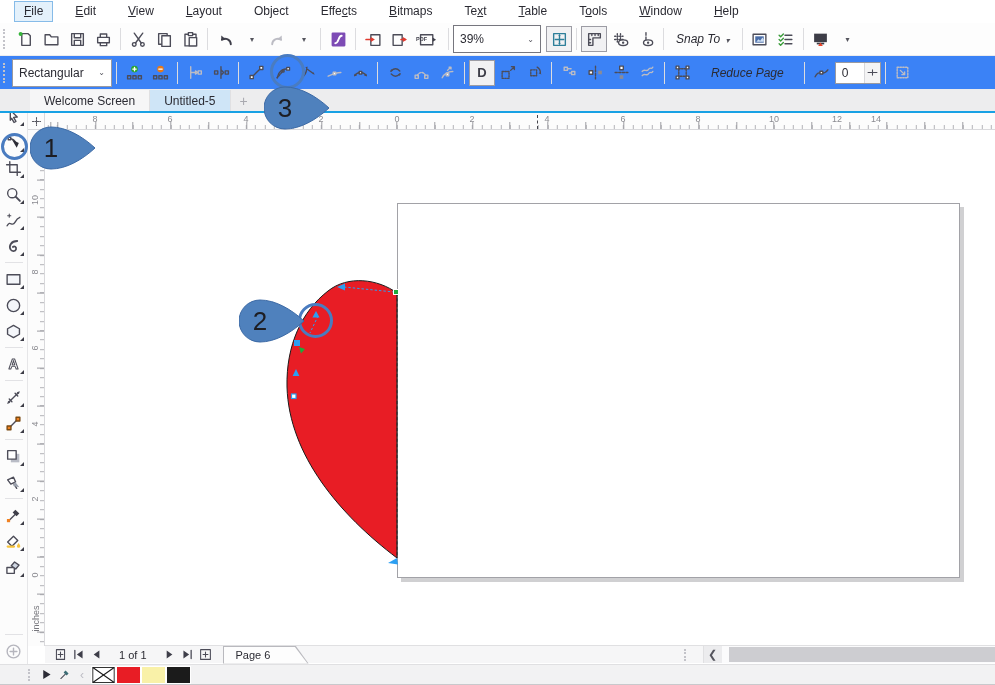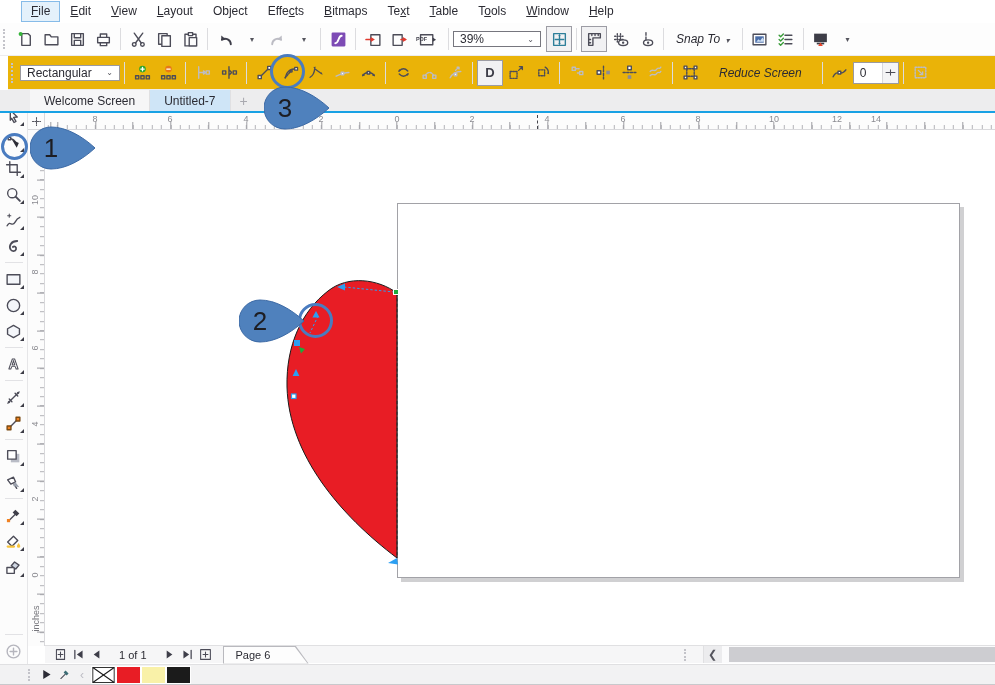--- a/index.html
+++ b/index.html
@@ -10,31 +10,31 @@
     font-size: 12px; color: #2b2b33; background: #ffffff;
     border-bottom: 1px solid #c9c9cc;
   }
   svg.i { width: 17px; height: 17px; fill: none; stroke: #4c4c58; stroke-width: 1.3; stroke-linecap: round; stroke-linejoin: round; }
   svg.i.sm { width: 13px; height: 13px; }
   .dis svg.i { stroke: #bcbcc4; }
   .dis { color: #bcbcc4; }
 
   
   .bar { position: absolute; left: 0; right: 0; display: flex; align-items: center; }
-  #menubar { top: 0; height: 23px; background: #ffffff; padding-left: 21px; z-index: 5; }
+  #menubar { top: 0; height: 23px; background: #ffffff; padding-left: 14px; z-index: 5; gap: 12px; }
   .menu-item { padding: 2px 9px 3px; border: 1px solid transparent; cursor: default; }
   .menu-item.focused { border-color: #86bbe8; background: #e4f1fb; }
   #stdbar { top: 23px; height: 33px; background: #fdfdfd; border-bottom: 1px solid #ececee; z-index: 5; }
-  #propbar { top: 56px; height: 34px; background: #eab308; border-bottom: 1px solid #ececee; z-index: 5; margin-left: 8px; }
+  #propbar { top: 56px; height: 34px; background: #3b82f6; border-bottom: 1px solid #ececee; z-index: 5; }
   .tb { width: 26px; height: 26px; display: flex; align-items: center; justify-content: center; flex: 0 0 auto; position: relative; border: 1px solid transparent; }
   .tb.pressed { border-color: #9c9ca4; background: #f1f1f3; }
   .sep { width: 1px; height: 22px; background: #dcdcdf; margin: 0 4px; flex: 0 0 auto; }
   .grip { width: 4px; height: 20px; border-left: 2px dotted #c3c3c9; margin: 0 5px 0 3px; flex: 0 0 auto; }
   .caret { font-size: 8px; color: #55555e; margin-left: 2px; }
-  .combo { display: flex; align-items: center; justify-content: space-between; border: 1px solid #76767e; background: #fff; height: 16px; padding: 0 6px; flex: 0 0 auto; }
+  .combo { display: flex; align-items: center; justify-content: space-between; border: 1px solid #76767e; background: #fff; height: 28px; padding: 0 6px; flex: 0 0 auto; }
   .combo.lt { border-color: #9a9aa0; }
   .btn-text { padding: 0 8px; white-space: nowrap; font-style: italic; }
   .spin { display: flex; align-items: center; border: 1px solid #9a9aa0; background: #fff; height: 22px; width: 46px; padding-left: 6px; flex: 0 0 auto; }
   .spin .stepper { margin-left: auto; border-left: 1px solid #d8d8db; height: 100%; width: 16px; display: flex; align-items: center; justify-content: center; background: #f4f4f5; }
 
   
   #tabbar { top: 90px; height: 21px; background: #ededee; display: flex; align-items: stretch; padding-left: 30px; z-index: 4; }
   .dtab { display: flex; align-items: center; padding: 0 14px; background: #f6f6f7; border-right: 1px solid #e0e0e2; cursor: default; }
   .dtab.active { background: #cfe5f7; }
   .newtab { width: 26px; display: flex; align-items: center; justify-content: center; color: #a9a9af; font-size: 14px; }
@@ -405,21 +405,21 @@
   <span class="sep"></span>
   <span class="tb">
       <svg class="i" viewBox="0 0 16 16">
         <rect x="4.5" y="4.5" width="7" height="7" stroke-dasharray="1.4 1.2"></rect>
         <rect x="2" y="2" width="2.6" height="2.6" fill="#fff"></rect>
         <rect x="11.4" y="2" width="2.6" height="2.6" fill="#fff"></rect>
         <rect x="2" y="11.4" width="2.6" height="2.6" fill="#fff"></rect>
         <rect x="11.4" y="11.4" width="2.6" height="2.6" fill="#fff"></rect>
       </svg>
     </span>
-  <span class="btn-text" style="margin:0 8px">Reduce Screen</span>
+  <span class="btn-text" style="margin:0 8px">Reduce Page</span>
   <span class="sep"></span>
   <span class="tb">
       <svg class="i" viewBox="0 0 16 16">
         <path d="M2 12C5.5 4 9.5 12.5 14 5.5"></path>
         <rect x="6.6" y="6.8" width="2.6" height="2.6" fill="#fff"></rect>
       </svg>
     </span>
   <span class="spin">
     <span>0</span>
     <span class="stepper">
@@ -432,21 +432,21 @@
   <span class="tb dis">
       <svg class="i" viewBox="0 0 16 16">
         <rect x="3" y="3" width="10" height="10" stroke-dasharray="1.4 1.2"></rect>
         <path d="M6 6l4 4M10 10h-2.6M10 10V7.4"></path>
       </svg>
     </span>
 </div>
 
 <div class="bar" id="tabbar">
   <span class="dtab">Welcome Screen</span>
-  <span class="dtab active">Untitled-7</span>
+  <span class="dtab active">Untitled-5</span>
   <span class="newtab">+</span>
 </div>
 <div id="accent-line"></div>
 
 <div id="ruler-corner">
     <svg class="i sm" viewBox="0 0 16 16">
       <path d="M3 8h10M8 3v10" stroke-dasharray="1.6 1.4" stroke="#55555e"></path>
     </svg>
   </div>
 <div id="hruler">

